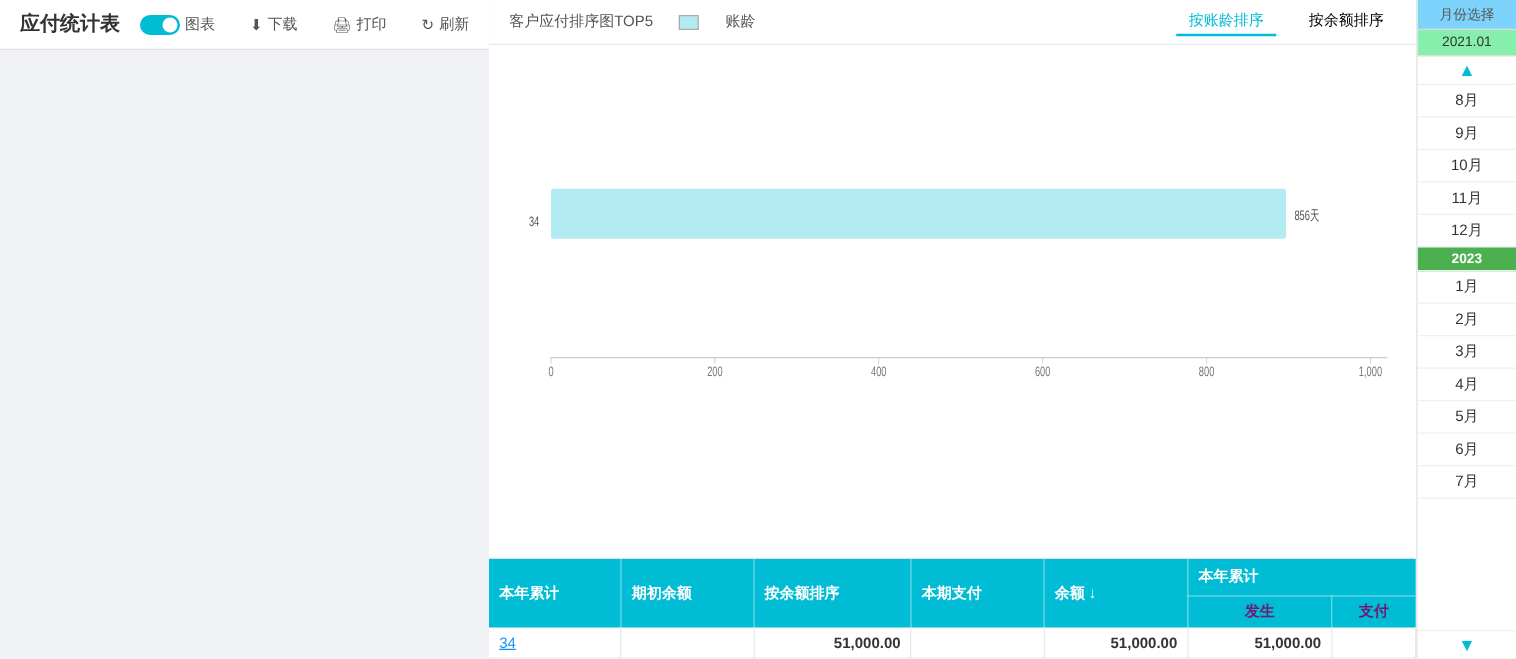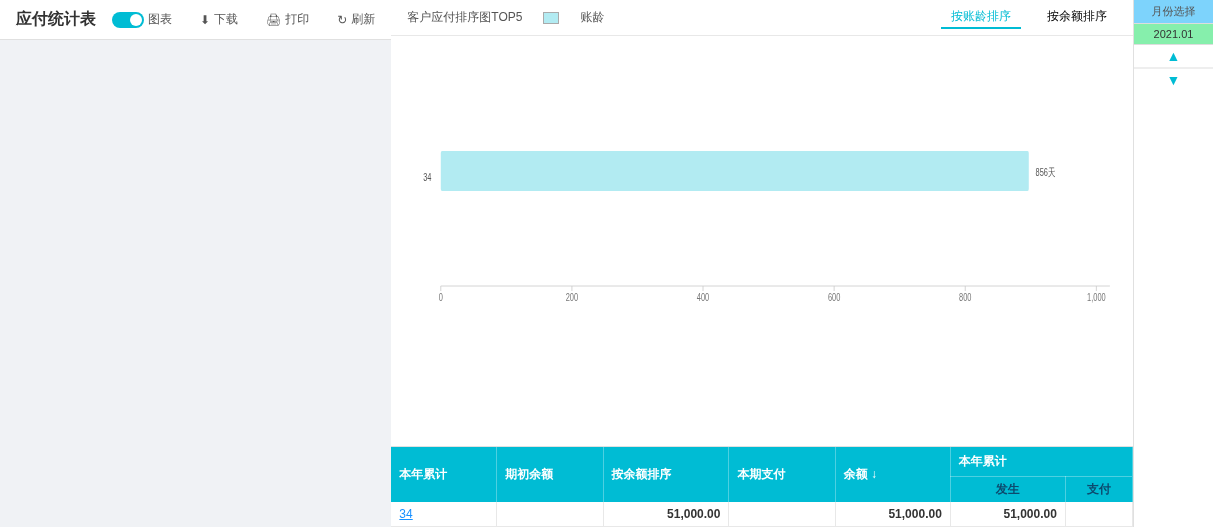--- a/index.html
+++ b/index.html
@@ -31,21 +31,21 @@
 
     
     .chart-area { background: #fff; padding: 10px 16px 0 16px; flex: 1; position: relative; overflow: hidden; }
     .chart-svg-wrap { width: 100%; height: 280px; }
 
     
     .table-area { background: #fff; border-top: 1px solid #e0e0e0; }
     .table-wrapper { overflow-x: auto; }
     table { width: 100%; border-collapse: collapse; font-size: 12px; }
     thead tr.header-row-1 th { background: #00bcd4; color: #fff; text-align: left; padding: 6px 8px; border-right: 1px solid rgba(255,255,255,0.3); }
-    thead tr.header-row-2 th { background: #00bcd4; color: #0c4a6e; text-align: center; padding: 4px 8px; border-right: 1px solid rgba(255,255,255,0.3); border-top: 1px solid rgba(255,255,255,0.3); }
+    thead tr.header-row-2 th { background: #00bcd4; color: #701a75; text-align: center; padding: 4px 8px; border-right: 1px solid rgba(255,255,255,0.3); border-top: 1px solid rgba(255,255,255,0.3); }
     tbody tr td { padding: 5px 8px; border-bottom: 1px solid #e8e8e8; border-right: 1px solid #e8e8e8; color: #333; }
     tbody tr td.num { text-align: right; font-weight: bold; }
     tbody tr td.link { color: #1890ff; text-decoration: underline; cursor: pointer; }
     .th-colspan-right { border-left: 1px solid rgba(255,255,255,0.5); }
 
     
     .right-sidebar { width: 80px; background: #fff; border-left: 1px solid #e0e0e0; display: flex; flex-direction: column; overflow: hidden; }
     .sidebar-label { background: #7dd3fc; text-align: center; padding: 4px 2px; font-size: 11px; color: #555; border-bottom: 1px solid #ddd; }
     .sidebar-year-input { width: 100%; text-align: center; padding: 4px 2px; font-size: 11px; background: #86efac; border: none; border-bottom: 1px solid #ddd; color: #333; outline: none; }
     .sidebar-arrow { text-align: center; padding: 3px; cursor: pointer; color: #00bcd4; font-size: 14px; border-bottom: 1px solid #eee; }
@@ -157,17 +157,32 @@
           </table>
         </div>
       </div>
 
     </div>
 
     <div class="right-sidebar">
       <div class="sidebar-label">月份选择</div>
       <input class="sidebar-year-input" type="text" value="2021.01" style="">
       <div class="sidebar-arrow">▲</div>
+      <div class="sidebar-months">
+        <div class="sidebar-month">8月</div>
+        <div class="sidebar-month">9月</div>
+        <div class="sidebar-month">10月</div>
+        <div class="sidebar-month">11月</div>
+        <div class="sidebar-month">12月</div>
+        <div class="sidebar-month current-year">2023</div>
+        <div class="sidebar-month">1月</div>
+        <div class="sidebar-month">2月</div>
+        <div class="sidebar-month">3月</div>
+        <div class="sidebar-month">4月</div>
+        <div class="sidebar-month">5月</div>
+        <div class="sidebar-month">6月</div>
+        <div class="sidebar-month">7月</div>
+      </div>
       <div class="sidebar-arrow-down">▼</div>
     </div>
 
   </div>
 </div>
 
 </body></html>

